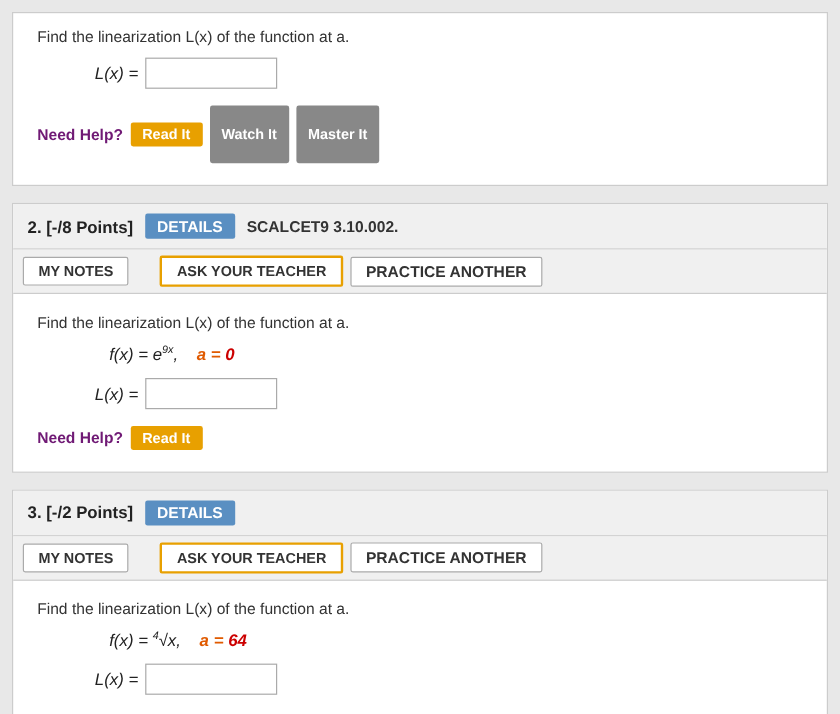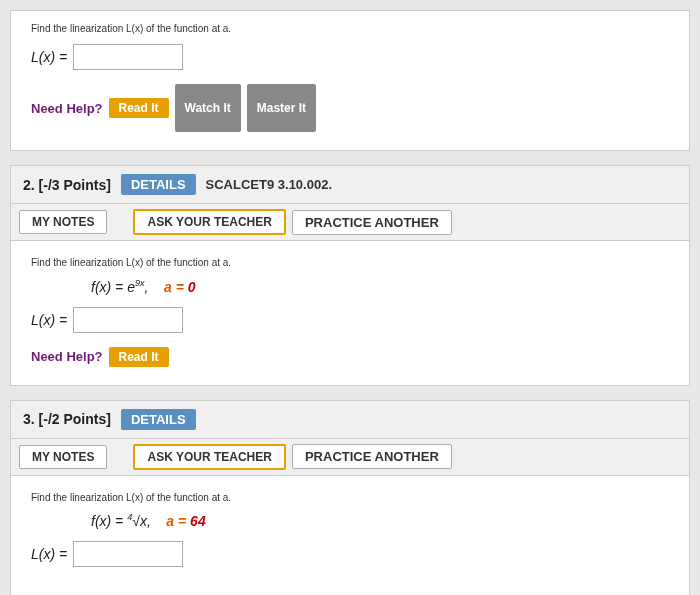--- a/index.html
+++ b/index.html
@@ -87,35 +87,36 @@
       font-size: 13px;
       font-weight: bold;
       color: #333;
       cursor: pointer;
       border-radius: 2px;
     }
     .problem-body {
       padding: 16px 20px 18px 20px;
     }
     .problem-instruction {
-      font-size: 10px;
+      font-size: 13px;
       color: #333;
       margin-bottom: 10px;
     }
     .math-formula {
       font-style: italic;
       margin-left: 60px;
       margin-bottom: 12px;
       font-size: 14px;
     }
     .input-row {
       display: flex;
       align-items: center;
       gap: 6px;
       margin-bottom: 14px;
+      margin-left: 48px;
     }
     .lx-label {
       font-style: italic;
       font-size: 14px;
     }
     .answer-input {
       border: 1px solid #aaa;
       width: 110px;
       height: 26px;
       padding: 2px 4px;
@@ -171,21 +172,21 @@
         <span class="need-help-label">Need Help?</span>
         <button class="help-btn">Read It</button>
         <button class="help-btn-secondary">Watch It</button>
         <button class="help-btn-secondary">Master It</button>
       </div>
     </div>
   </div>
 
   <div class="problem-card">
     <div class="problem-top-bar">
-      <span class="problem-number">2. [-/3 Points]</span>
+      <span class="problem-number">2. [-/8 Points]</span>
       <button class="details-btn">DETAILS</button>
       <span class="problem-code">SCALCET9 3.10.002.</span>
     </div>
     <div class="action-bar">
       <button class="my-notes-btn">MY NOTES</button>
       <button class="ask-teacher-btn">ASK YOUR TEACHER</button>
       <button class="practice-another-btn">PRACTICE ANOTHER</button>
     </div>
     <div class="problem-body">
       <p class="problem-instruction">Find the linearization L(x) of the function at a.</p>

